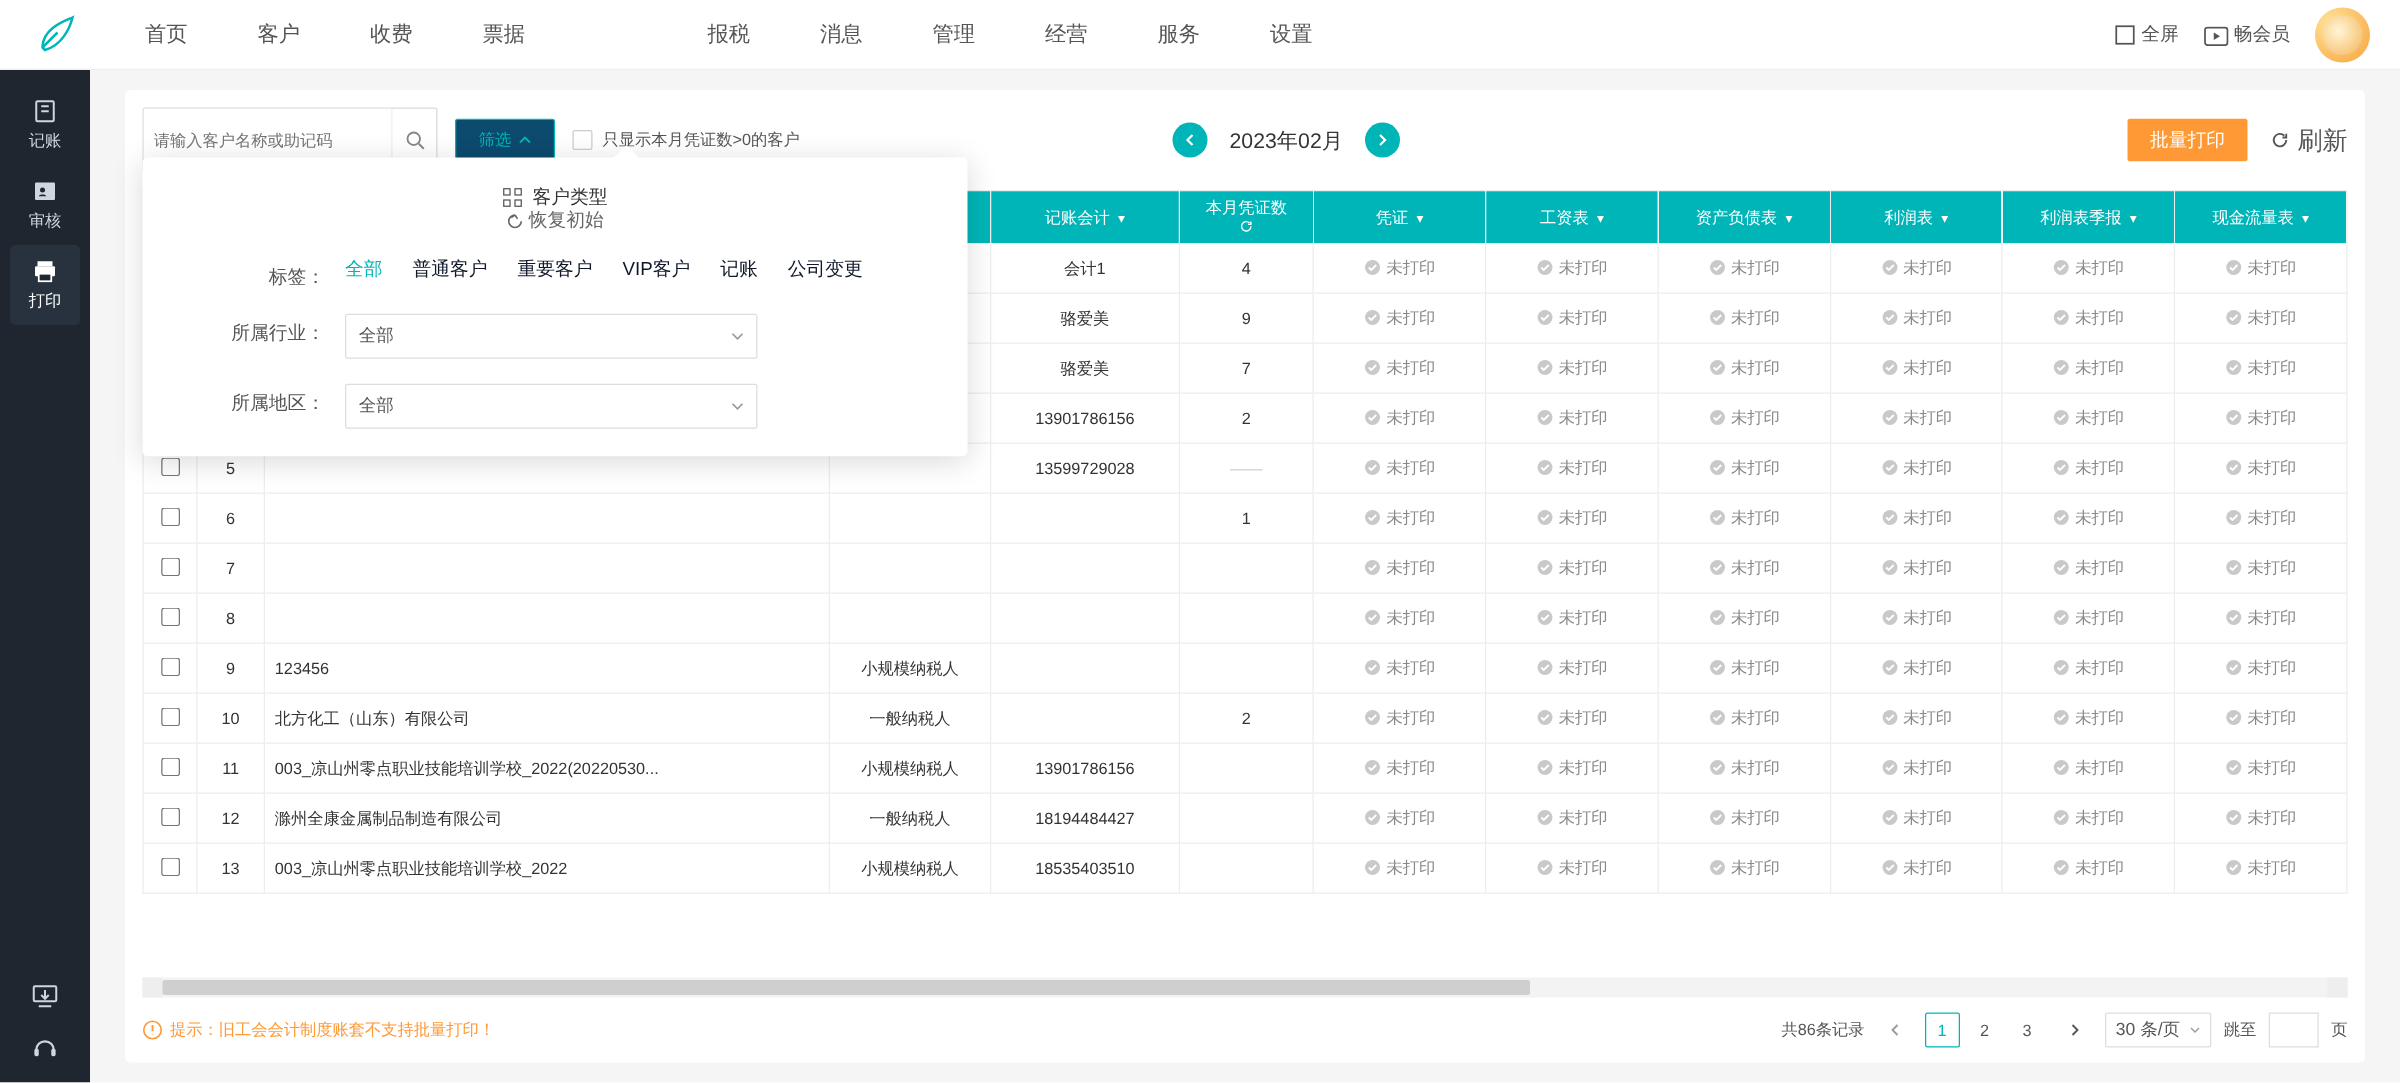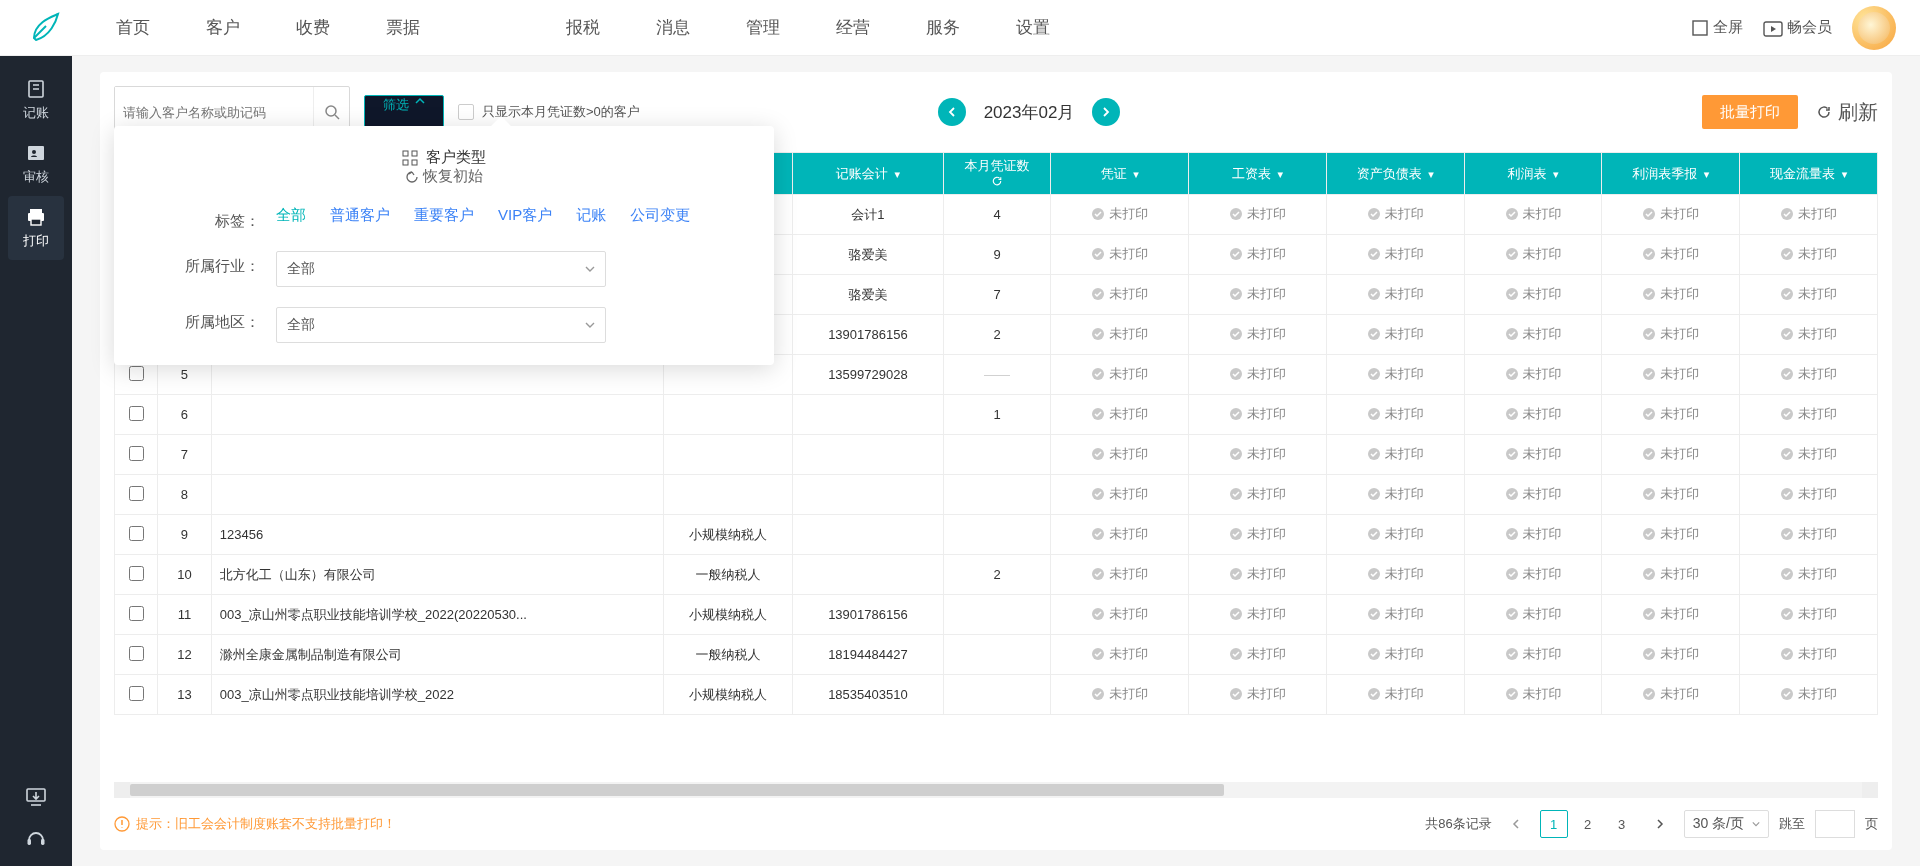--- a/index.html
+++ b/index.html
@@ -26,21 +26,21 @@
   .rail-item svg { width: 22px; height: 22px; }
   .rail-spacer { flex: 1; }
   .rail-bottom { display: flex; flex-direction: column; align-items: center; gap: 20px; padding-bottom: 16px; }
   
   .main { flex: 1; padding: 16px 28px; display: flex; flex-direction: column; min-width: 0; }
   .card { background: #fff; border-radius: 4px; display: flex; flex-direction: column; flex: 1; min-height: 0; padding-bottom: 8px; position: relative; }
   .toolbar { display: flex; align-items: center; padding: 14px 14px; gap: 14px; }
   .search-wrap { display: flex; border: 1px solid #d9d9d9; border-radius: 2px; height: 52px; width: 236px; }
   .search-wrap input { flex: 1; border: none; outline: none; padding: 0 8px; font-size: 13px; color: #333; }
   .search-wrap .sbtn { width: 36px; display: flex; align-items: center; justify-content: center; cursor: pointer; border-left: 1px solid #eee; }
-  .filter-btn { height: 34px; padding: 0 18px; border: 1px solid #00b5b8; color: #00b5b8; border-radius: 2px; display: flex; gap: 6px; cursor: pointer; background: #0f172a; }
+  .filter-btn { height: 34px; padding: 0 18px; border: 1px solid #00b5b8; color: #00b5b8; border-radius: 2px; display: flex; align-items: center; gap: 6px; cursor: pointer; background: #0c4a6e; }
   .chk { display: flex; align-items: center; gap: 8px; color: #555; cursor: pointer; user-select: none; }
   .chk .box { width: 16px; height: 16px; border: 1px solid #ccc; border-radius: 2px; }
   .period-nav { margin: 0 auto; display: flex; align-items: center; gap: 18px; font-size: 17px; color: #333; }
   .circle-btn { width: 28px; height: 28px; border-radius: 50%; background: #00b5b8; color: #fff; display: flex; align-items: center; justify-content: center; cursor: pointer; font-size: 16px; }
   .toolbar-right { margin-left: auto; display: flex; align-items: center; gap: 18px; }
   .btn-primary { background: #ff9936; color: #fff; border: none; height: 34px; padding: 0 18px; border-radius: 2px; cursor: pointer; font-size: 15px; }
   .refresh { display: flex; align-items: center; gap: 6px; color: #555; cursor: pointer; font-size: 20px; }
   
   .table-wrap { flex: 1; overflow: hidden; padding: 0 14px; display: flex; flex-direction: column; min-height: 0; }
   table { border-collapse: collapse; width: 100%; table-layout: fixed; }
@@ -74,21 +74,21 @@
   .pager input { width: 40px; text-align: center; }
   
   .popover { position: absolute; top: 54px; left: 14px; width: 660px; background: #fff; border-radius: 4px; box-shadow: 0 4px 24px rgba(0,0,0,.15); padding: 22px 26px; display: flex; flex-direction: column; gap: 20px; z-index: 50; }
   .popover::before { content: ""; position: absolute; top: -7px; left: 380px; width: 14px; height: 14px; background: #fff; transform: rotate(45deg); }
   .pop-head { display: flex; align-items: center; justify-content: space-between; font-size: 15px; flex-direction: column; }
   .pop-head .left { display: flex; align-items: center; gap: 8px; color: #333; }
   .pop-head .restore { color: #666; cursor: pointer; display: flex; align-items: center; gap: 4px; }
   .pop-row { display: flex; align-items: flex-start; gap: 16px; }
   .pop-label { width: 120px; text-align: right; color: #555; padding-top: 6px; font-size: 15px; }
   .tags { display: flex; flex-wrap: wrap; gap: 24px; row-gap: 10px; font-size: 15px; }
-  .tags span { color: #3b82f6; cursor: pointer; }
+  .tags span { color: #0f172a; cursor: pointer; }
   .tags span.active { color: #00b5b8; }
   .pop-select { width: 330px; height: 36px; border: 1px solid #ddd; border-radius: 2px; display: flex; align-items: center; justify-content: space-between; padding: 0 10px; color: #555; cursor: pointer; font-size: 14px; }
   .pop-actions { display: flex; justify-content: flex-end; gap: 14px; margin-top: 4px; }
   .btn { height: 38px; padding: 0 26px; border-radius: 2px; font-size: 15px; cursor: pointer; }
   .btn-default { background: #fff; border: 1px solid #ddd; color: #555; }
   .btn-teal { background: #00b5b8; border: 1px solid #00b5b8; color: #fff; }
   input[type="checkbox"].cell-chk { width: 15px; height: 15px; }
   .filter-ico { font-size: 11px; margin-left: 3px; }
 </style>
 </head>

